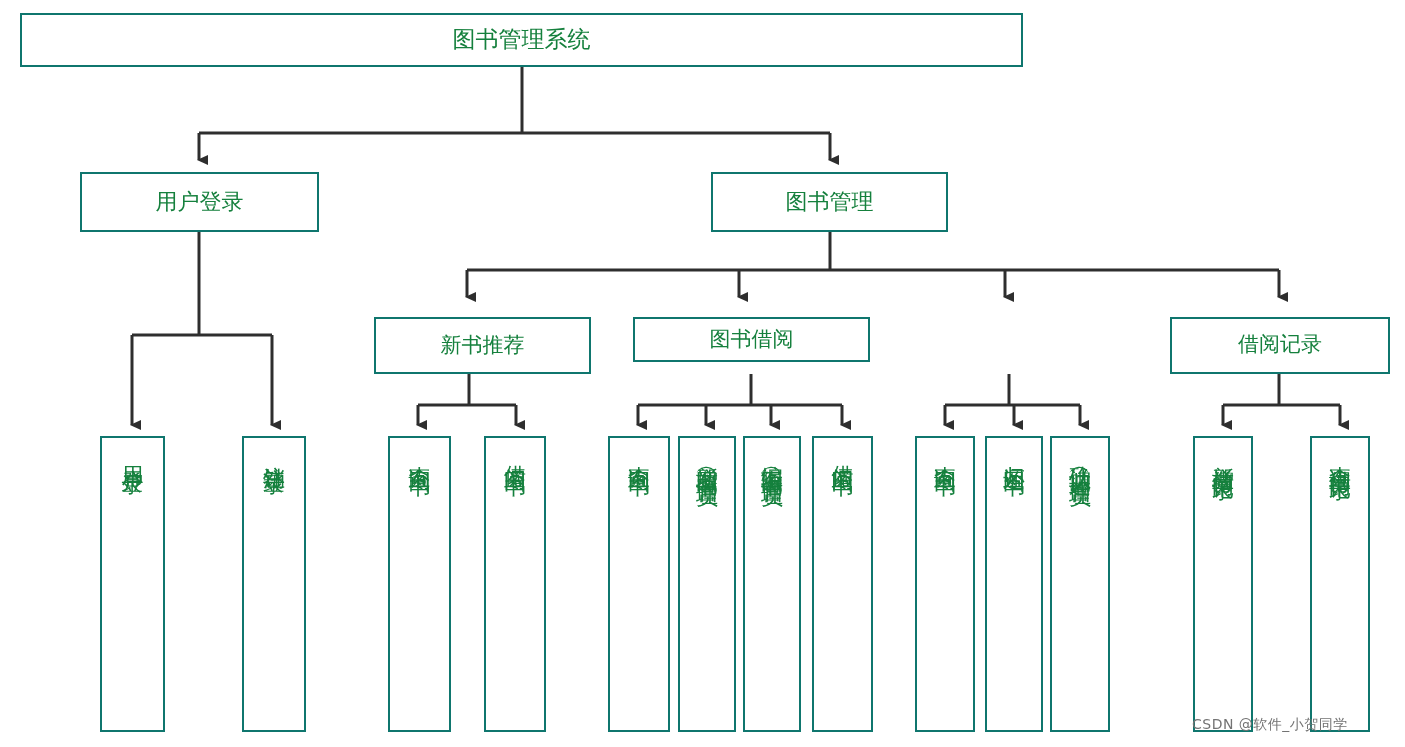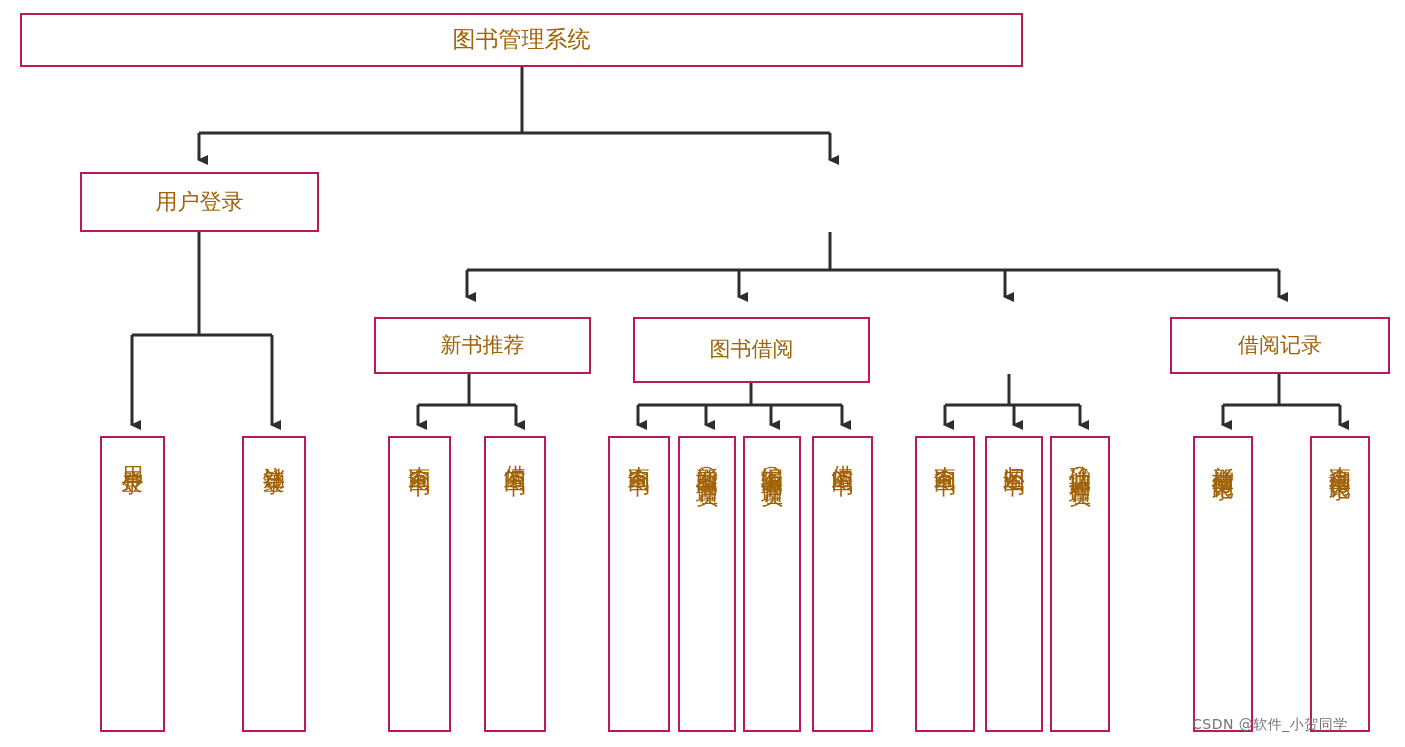--- a/index.html
+++ b/index.html
@@ -22,26 +22,26 @@
     position: absolute;
     left: 0;
     top: 0;
     width: 1405px;
     height: 747px;
     pointer-events: none;
   }
   .node {
     position: absolute;
     box-sizing: border-box;
-    border: 2px solid #be185d;
+    border: 2px solid #0f766e;
     background: #ffffff;
     display: flex;
     align-items: center;
     justify-content: center;
-    color: #a16207;
+    color: #15803d;
     z-index: 2;
   }
   .node .label {
     display: block;
     text-align: center;
     line-height: 1.12;
     white-space: pre;
   }
   .node.root .label { font-size: 23px; }
   .node.lvl1 .label { font-size: 22px; }
@@ -124,28 +124,31 @@
     </g>
   </svg>
 
   <div class="node root" style="left:20px; top:13px; width:1003px; height:54px;">
     <span class="label">图书管理系统</span>
   </div>
 
   <div class="node lvl1" style="left:80px; top:172px; width:239px; height:60px;">
     <span class="label">用户登录</span>
   </div>
+  <div class="node lvl1" style="left:711px; top:172px; width:237px; height:60px;">
+    <span class="label">图书管理</span>
+  </div>
 
   <div class="node lvl2" style="left:374px; top:317px; width:217px; height:57px;">
     <span class="label">新书推荐</span>
   </div>
-  <div class="node lvl2" style="left:633px; top:317px; width:237px; height:66px;">
+  <div class="node lvl2" style="left:633px; top:317px; width:237px; height:45px;">
     <span class="label">图书借阅</span>
   </div>
-  <div class="node lvl2" style="left:1170px; top:317px; width:220px; height:57px;">
+  <div class="node lvl2" style="left:1170px; top:317px; width:220px; height:57px;font-family:Liberation Mono, monospace;">
     <span class="label">借阅记录</span>
   </div>
 
   <div class="node leaf" style="left:100px; top:436px; width:65px; height:296px;">
     <span class="label">用户登录</span>
   </div>
   <div class="node leaf" style="left:242px; top:436px; width:64px; height:296px;">
     <span class="label">注销登录</span>
   </div>
 

